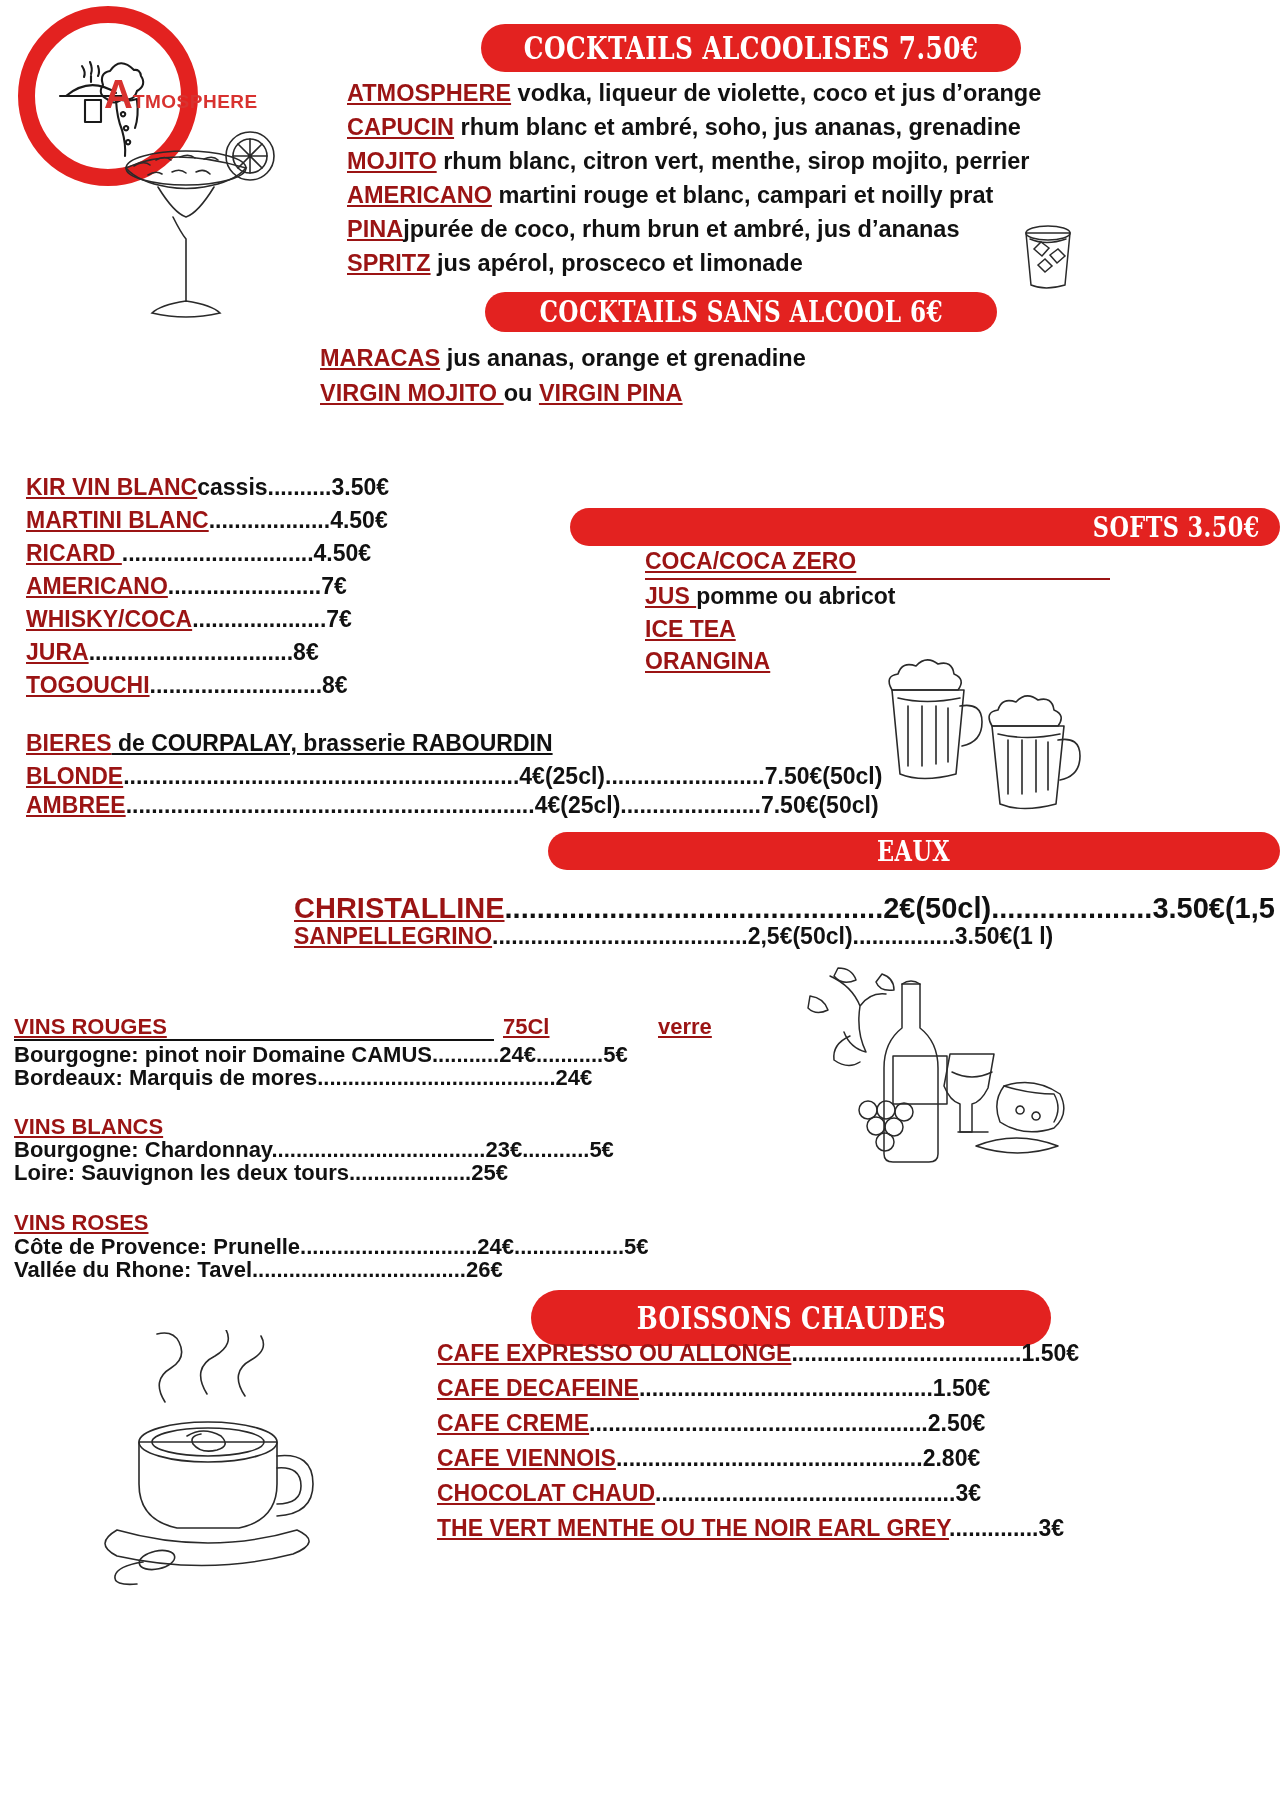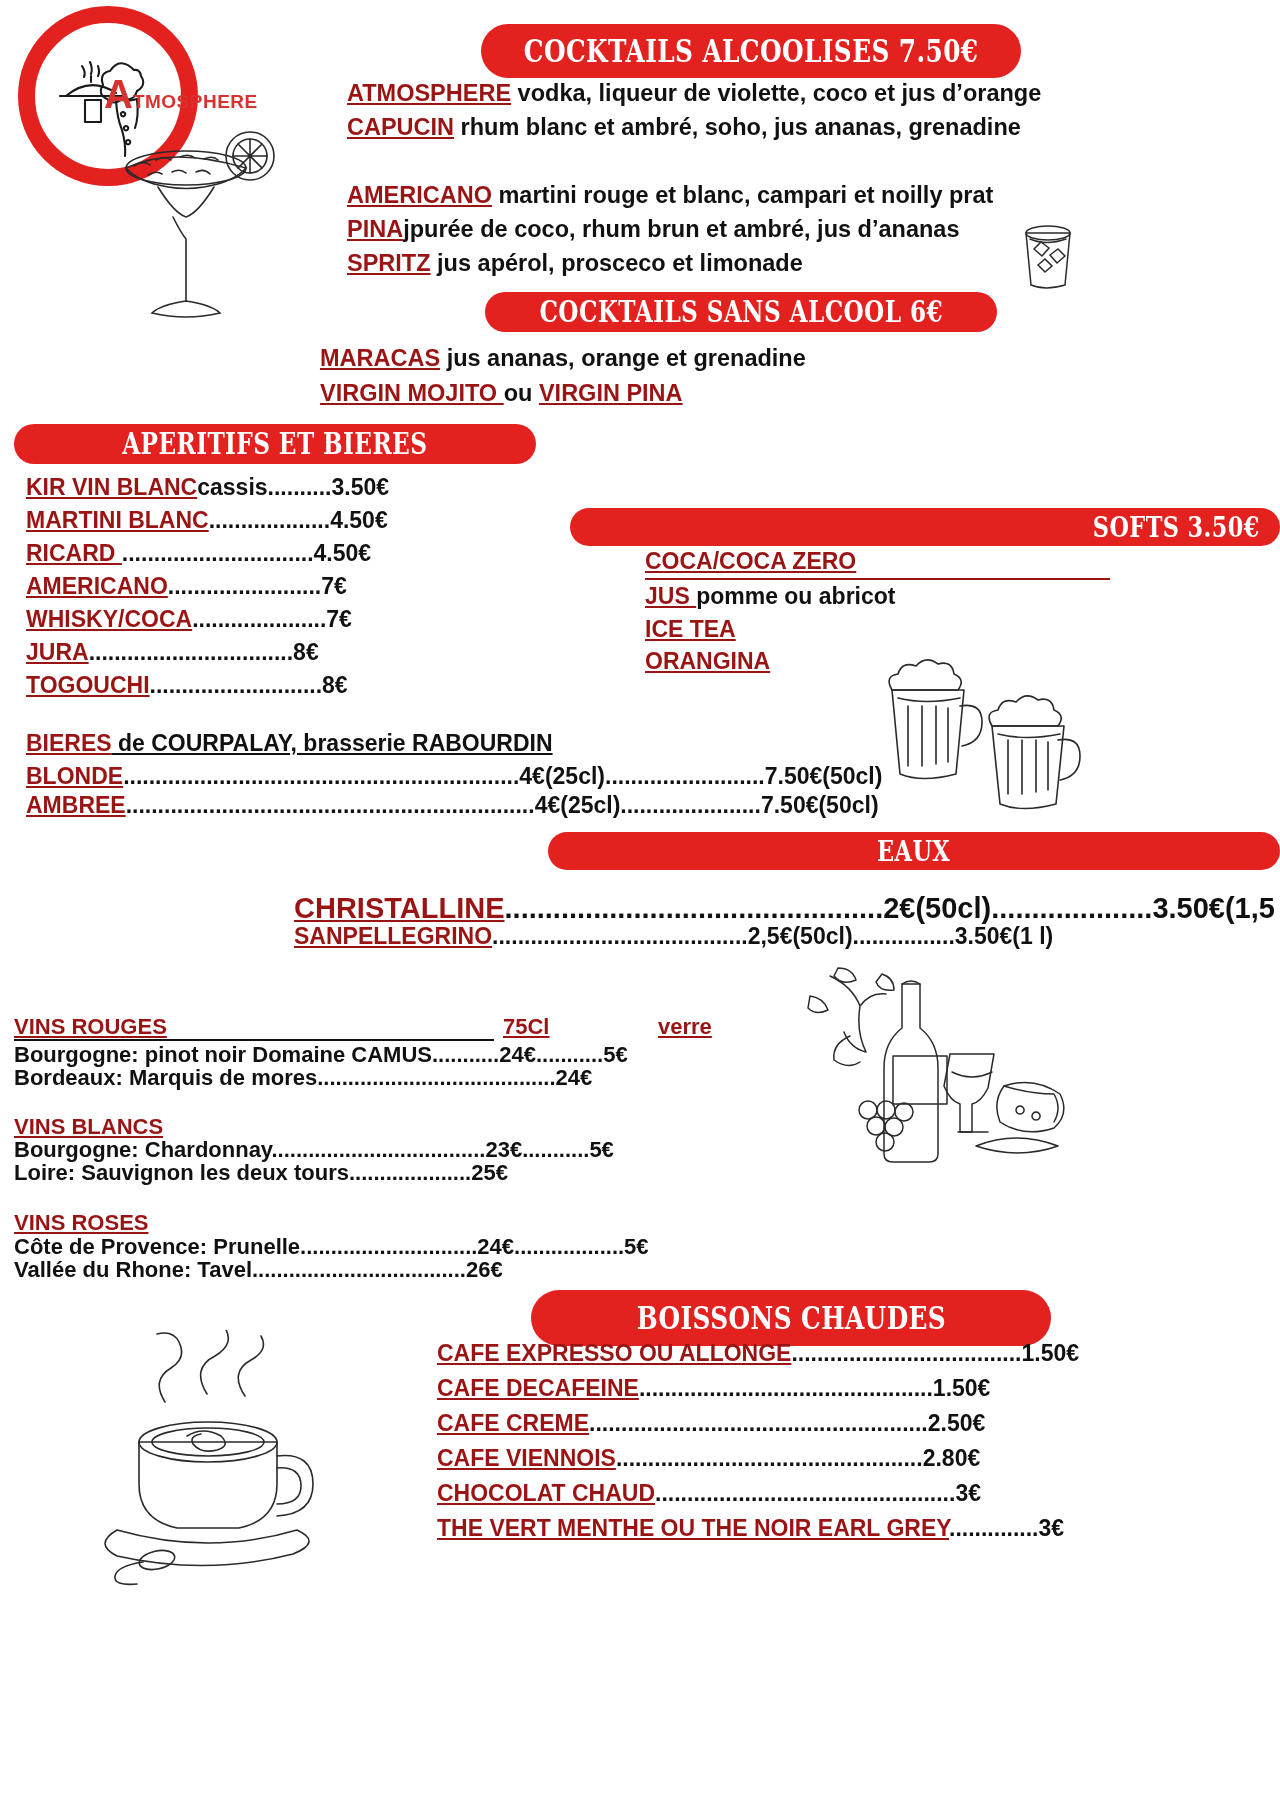--- a/index.html
+++ b/index.html
@@ -96,29 +96,32 @@
         <path d="M88 181 q-26 4 -34 12 q34 8 68 0 q-8 -8 -34 -12 z"></path>
         <circle cx="152" cy="36" r="24"></circle>
         <circle cx="152" cy="36" r="17"></circle>
         <path d="M152 19 v34 M135 36 h34 M140 24 l24 24 M164 24 l-24 24"></path>
         <path d="M36 46 q10 -6 16 -1 M58 40 q9 -5 15 0 M82 37 q9 -4 15 1 M106 39 q9 -4 14 1"></path>
         <path d="M50 55 q8 -5 14 -1 M74 52 q8 -4 14 1 M98 52 q8 -4 14 2"></path>
       </g>
     </svg>
   </div>
 
-  <div class="banner" style="left:481px; top:24px; width:540px; height:54px; justify-content:center; font-size:31px;text-align:right;">
+  <div class="banner" style="left:481px; top:24px; width:540px; height:48px; justify-content:center; font-size:31px;text-align:right;">
     <span>COCKTAILS ALCOOLISES  7.50€</span>
   </div>
 
   <div class="txt" style="left:347px; top:80px; font-size:23.5px;">
     <span class="red ul">ATMOSPHERE</span><span> vodka, liqueur de violette, coco et jus d’orange</span>
   </div>
   <div class="txt" style="left:347px; top:114px; font-size:23.5px;">
     <span class="red ul">CAPUCIN</span><span> rhum blanc et ambré, soho, jus ananas, grenadine</span>
+  </div>
+  <div class="txt" style="left:347px; top:148px; font-size:23.5px;">
+    <span class="red ul">MOJITO</span><span> rhum blanc, citron vert, menthe, sirop mojito, perrier</span>
   </div>
   <div class="txt" style="left:347px; top:182px; font-size:23.5px;">
     <span class="red ul">AMERICANO</span><span> martini rouge et blanc, campari et noilly prat</span>
   </div>
   <div class="txt" style="left:347px; top:216px; font-size:23.5px;">
     <span class="red ul">PINA</span><span>jpurée de coco, rhum brun et ambré, jus d’ananas</span>
   </div>
   <div class="txt" style="left:347px; top:250px; font-size:23.5px;">
     <span class="red ul">SPRITZ</span><span> jus apérol, prosceco et limonade</span>
   </div>
@@ -140,23 +143,20 @@
     <span>COCKTAILS  SANS ALCOOL 6€</span>
   </div>
 
   <div class="txt" style="left:320px; top:345px; font-size:23.5px;">
     <span class="red ul">MARACAS</span><span> jus ananas, orange et grenadine</span>
   </div>
   <div class="txt" style="left:320px; top:380px; font-size:23.5px;">
     <span class="red ul">VIRGIN MOJITO </span><span> ou </span><span class="red ul">VIRGIN PINA</span>
   </div>
 
-  <div class="banner" style="left:14px; top:424px; width:522px; height:40px; justify-content:center; font-size:29px;">
-    <span>APERITIFS ET BIERES</span>
-  </div>
 
   <div class="txt" style="left:26px; top:474px; font-size:23px;">
     <span class="red ul">KIR VIN BLANC</span><span>cassis</span><span class="dots">..........</span><span>3.50€</span>
   </div>
   <div class="txt" style="left:26px; top:507px; font-size:23px;">
     <span class="red ul">MARTINI BLANC</span><span class="dots">...................</span><span>4.50€</span>
   </div>
   <div class="txt" style="left:26px; top:540px; font-size:23px;">
     <span class="red ul">RICARD </span><span class="dots">..............................</span><span>4.50€</span>
   </div>

